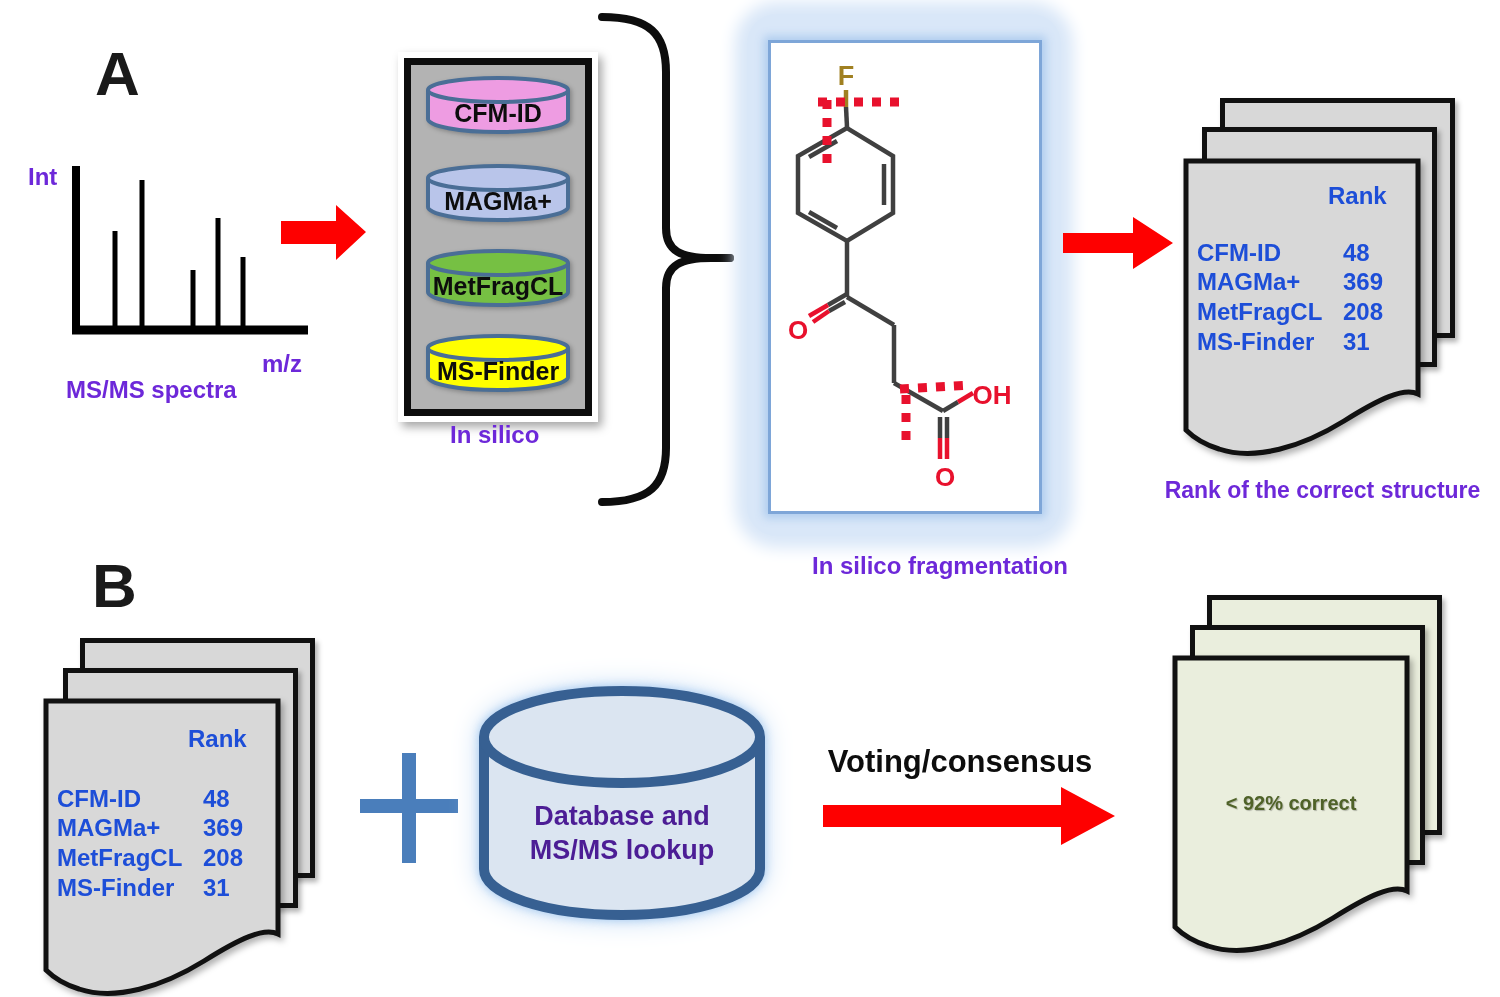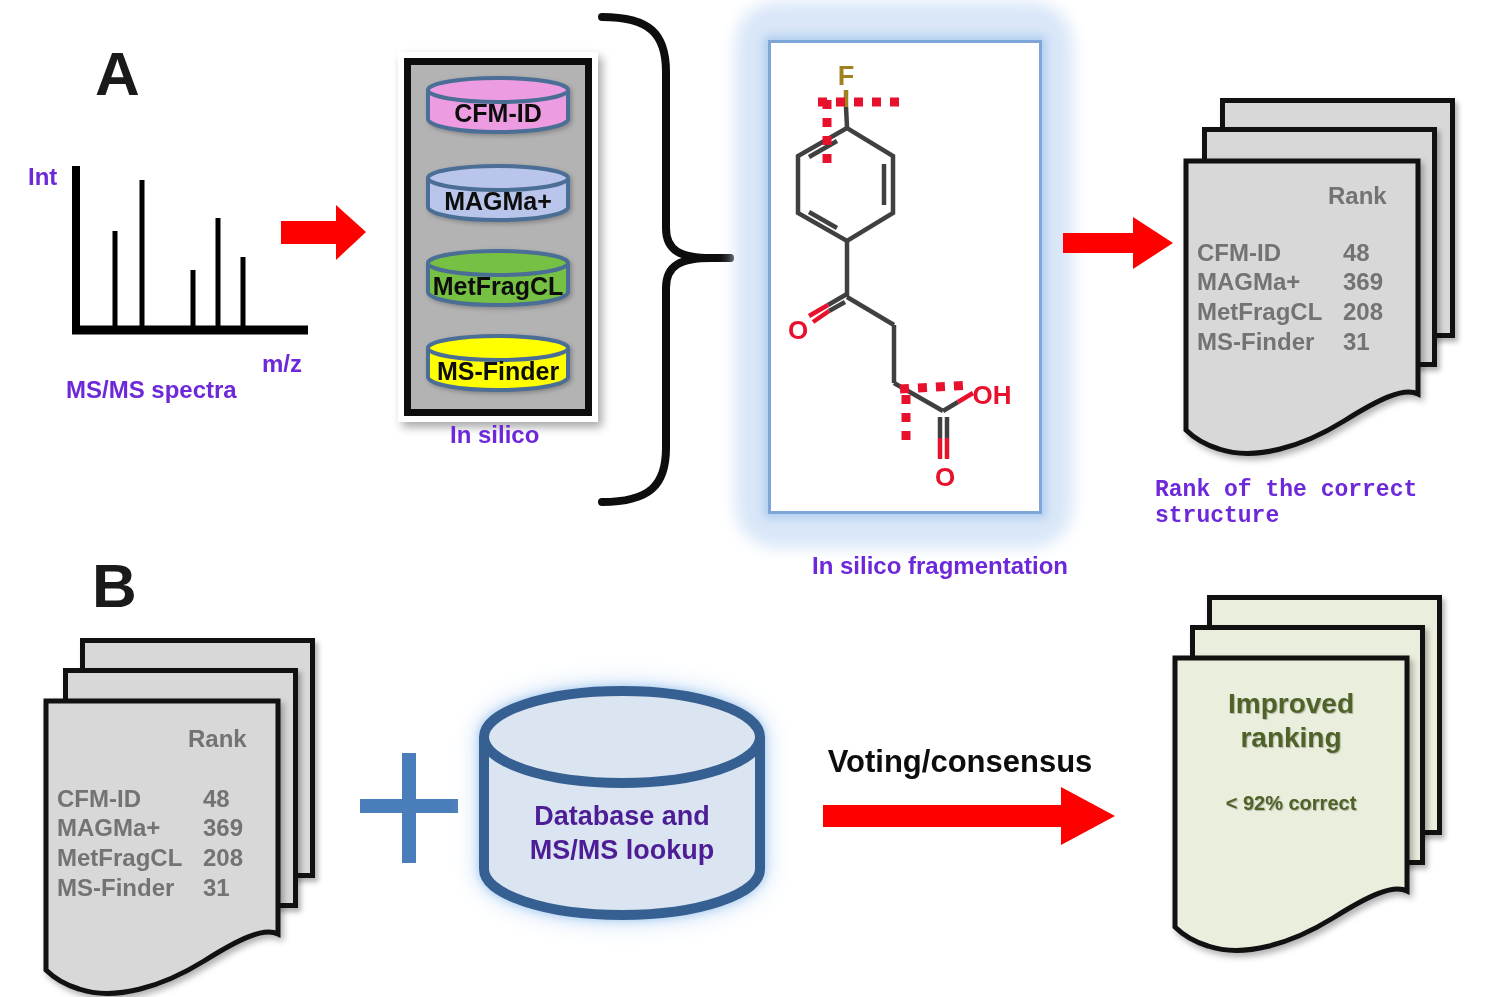--- a/index.html
+++ b/index.html
@@ -18,21 +18,21 @@
   
   .mol-glow{left:747px;top:14px;width:314px;height:522px;border-radius:30px;
             background:#d9e7f8;box-shadow:0 0 16px 12px #d9e7f8;}
   .mol-box{left:768px;top:40px;width:268px;height:468px;background:#fff;
            border:3px solid #7ea6d8;box-shadow:0 0 9px 4px #aeccee;}
   
   .page{position:absolute;width:235px;height:240px;background:#d8d8d8;border:5px solid #111;
         box-sizing:border-box;box-shadow:3px 4px 5px rgba(0,0,0,.3);}
   .page.green{background:#eaeedd;}
   .front-svg{position:absolute;filter:drop-shadow(3px 4px 3px rgba(0,0,0,.3));}
-  .doc-text{position:absolute;font-size:24px;font-weight:800;color:#737373;}
+  .doc-text{position:absolute;font-size:24px;font-weight:800;color:#1d4ed8;}
   .rowline{display:flex;height:29.6px;align-items:center;}
   .rowline .t{display:inline-block;width:146px;}
   .result-text{color:#4f6228;text-shadow:1px 1px 1px rgba(0,0,0,.25);font-weight:800;}
   
   .db-svg{filter:drop-shadow(0 0 5px #a5c9ef) drop-shadow(0 0 12px #cbe0f7);}
   .plusbar{background:#4a7ebb;}
 </style>
 </head>
 <body>
 
@@ -161,21 +161,21 @@
       <div class="rowline">
         <span class="t">MetFragCL</span>
         <span>208</span>
       </div>
       <div class="rowline">
         <span class="t">MS-Finder</span>
         <span>31</span>
       </div>
     </div>
   </div>
-  <div class="abs cap" style="left:1155px;top:477px;width:335px;text-align:left;font-size:23px;font-family:Liberation Mono, monospace;">Rank of the correct structure</div>
+  <div class="abs cap" style="left:1155px;top:477px;width:335px;text-align:center;font-size:23px;">Rank of the correct structure</div>
 
   <div class="abs seclabel" style="left:92px;top:550px;">B</div>
 
   <div class="abs" style="left:43px;top:638px;width:280px;height:360px;">
     <div class="page" style="left:37px;top:0;"></div>
     <div class="page" style="left:20px;top:30px;"></div>
     <svg class="front-svg" style="left:0;top:60px;" width="238" height="308" viewBox="0 0 238 308">
       <path d="M3,3 H235 V236 C221,229 196,241 161,263 C119,289 72,303 36,291 C23,287 11,280 3,272 Z" fill="#d8d8d8" stroke="#111" stroke-width="5"></path>
     </svg>
     <div class="doc-text" style="left:145px;top:87px;">Rank</div>
@@ -215,20 +215,16 @@
   <svg class="abs" style="left:823px;top:787px;" width="292" height="58">
     <polygon points="0,18 238,18 238,0 292,29 238,58 238,40 0,40" style="fill: rgb(254, 0, 0);"></polygon>
   </svg>
 
   <div class="abs" style="left:1172px;top:595px;width:280px;height:370px;">
     <div class="page green" style="left:35px;top:0;"></div>
     <div class="page green" style="left:18px;top:30px;"></div>
     <svg class="front-svg" style="left:0;top:60px;" width="238" height="308" viewBox="0 0 238 308">
       <path d="M3,3 H235 V236 C221,229 196,241 161,263 C119,289 72,303 36,291 C23,287 11,280 3,272 Z" fill="#eaeedd" stroke="#111" stroke-width="5"></path>
     </svg>
-    <div class="abs result-text" style="left:9px;top:92px;width:220px;text-align:center;font-size:28px;line-height:34px;">
-      <div>Improved</div>
-      <div>ranking</div>
-    </div>
     <div class="abs result-text" style="left:0;top:197px;width:238px;text-align:center;font-size:20px;">&lt; 92% correct</div>
   </div>
 
 </div>
 
 </body></html>

